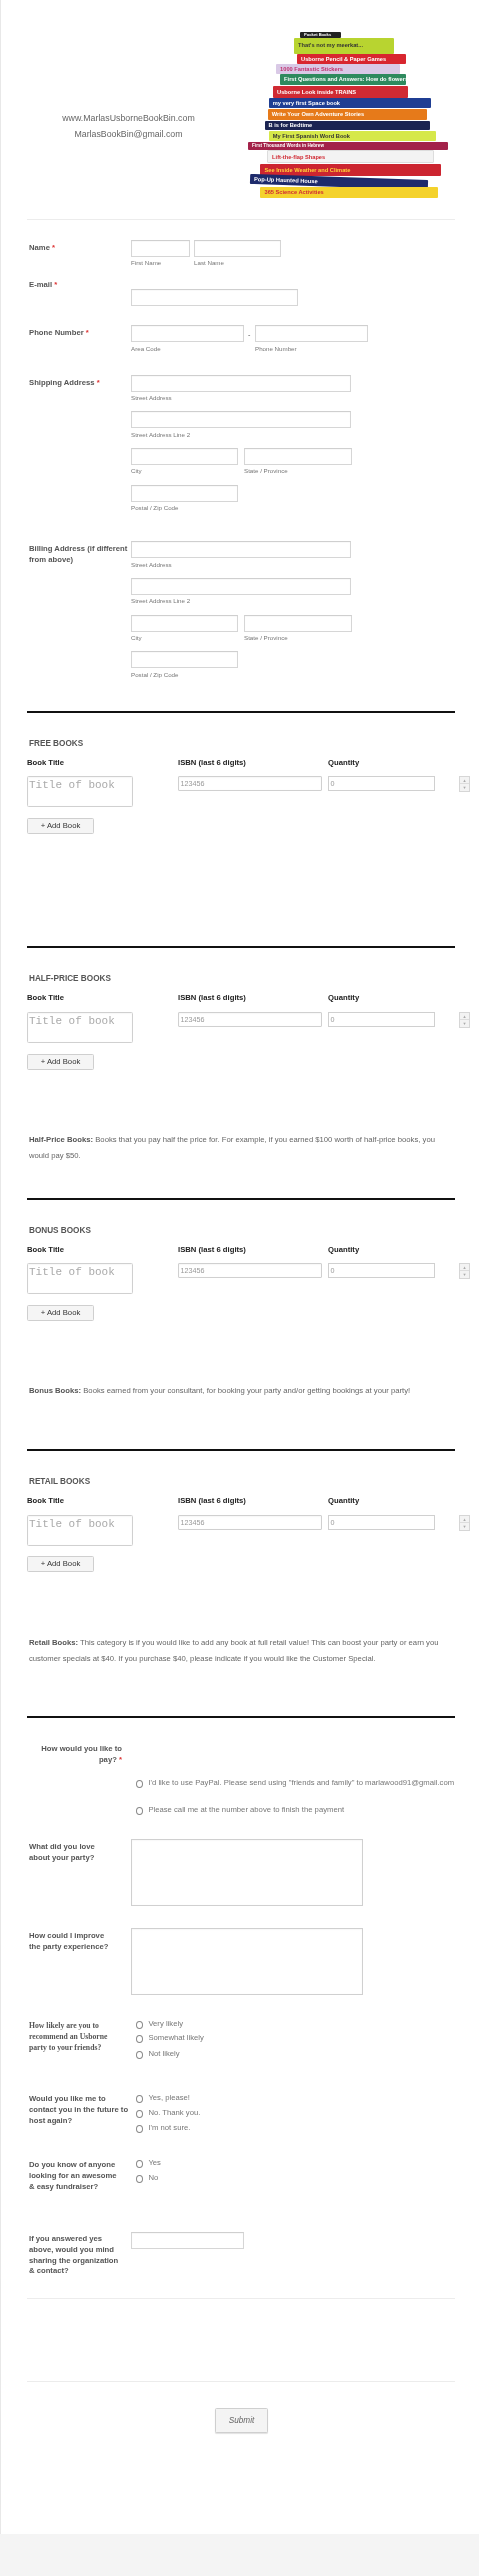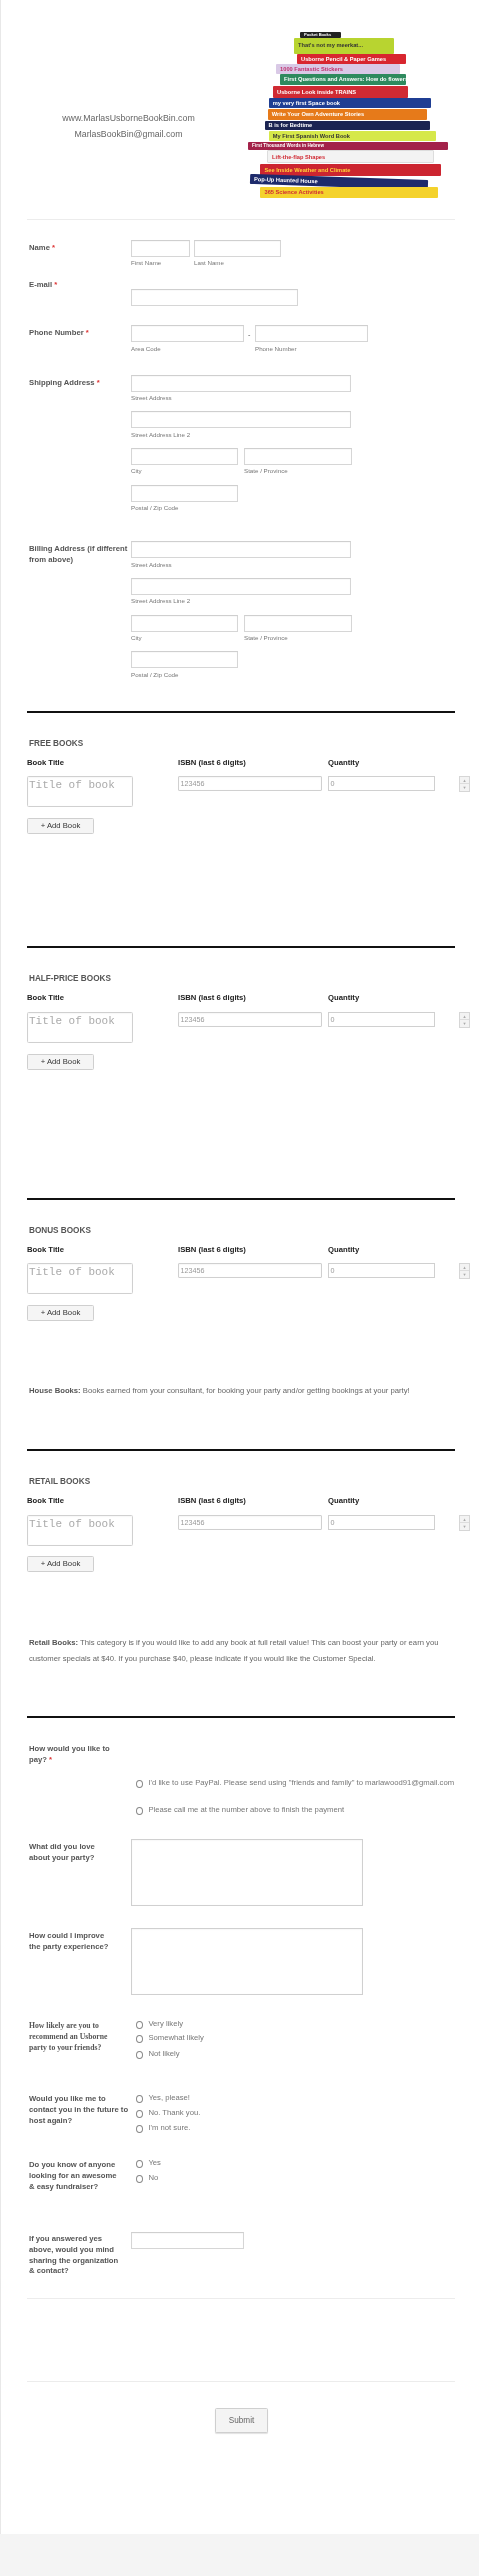--- a/index.html
+++ b/index.html
@@ -22,21 +22,21 @@
   .spin { left: 458px; width: 11.3px; height: 16px; border: 0.5px solid #d6d6d6; background: #f3f3f3; }
   .spin span { display: block; height: 50%; font-size: 4.1px; color: #aaa; text-align: center; line-height: 7.2px; }
   .spin span:first-child { border-bottom: 0.5px solid #ddd; }
   .addbtn { left: 26px; width: 67px; height: 15.5px; border: 0.5px solid #cfcfcf; border-radius: 1.5px; background: #f5f5f5; font-size: 7.7px; color: #333; text-align: center; line-height: 14.4px; }
   .desc { left: 28px; width: 426px; font-size: 7.7px; color: #666; line-height: 16px; }
   .desc b { color: #555; }
   .radio-row { left: 135px; width: 319px; display: flex; font-size: 7.7px; color: #777; line-height: 10.8px; }
   .radio { width: 7.2px; height: 8.2px; border: 0.5px solid #888; border-radius: 50%; margin: 1.5px 5.2px 0 0; flex: none; background: #fff; }
   .tarea { left: 130px; width: 232px; border: 0.5px solid #d0d0d0; background: #fff; box-shadow: inset 0 0.5px 1.5px rgba(0,0,0,0.05); }
   .thanks { left: 28px; width: 426px; font-size: 14px; font-weight: bold; color: #555; text-align: center; line-height: 17px; }
-  .submit { left: 214px; top: 2408px; width: 53px; height: 25px; border: 0.5px solid #cfcfcf; border-radius: 1.5px; background: #f4f4f4; box-shadow: 0 1px 1px rgba(0,0,0,0.12); font-size: 8.2px; color: #666; text-align: center; line-height: 24px; }
+  .submit { left: 214px; top: 2408px; width: 53px; height: 25px; border: 0.5px solid #cfcfcf; border-radius: 1.5px; background: #f4f4f4; box-shadow: 0 1px 1px rgba(0,0,0,0.12); font-size: 8.2px; color: #666; text-align: center; line-height: 24px; font-style: italic; }
   .book { position: absolute; height: 10.3px; font-size: 5.7px; font-weight: bold; line-height: 10.3px; padding-left: 4.1px; white-space: nowrap; overflow: hidden; border-radius: 1px; }
 </style>
 </head>
 <body>
 
 <div id="card">
 
   <div class="abs subline" style="top:113px">www.MarlasUsborneBookBin.com</div>
   <div class="abs subline" style="top:129px">MarlasBookBin@gmail.com</div>
 
@@ -120,54 +120,55 @@
   <div class="abs col-h" style="left:177px; top:993px">ISBN (last 6 digits)</div>
   <div class="abs col-h" style="left:327px; top:993px">Quantity</div>
   <div class="abs ta" style="top:1012px">Title of book</div>
   <div class="abs isbn" style="top:1012px">123456</div>
   <div class="abs qty" style="top:1012px">0</div>
   <div class="abs spin" style="top:1012px">
       <span>▲</span>
       <span>▼</span>
     </div>
   <div class="abs addbtn" style="top:1054px">+ Add Book</div>
+  <div class="abs desc" style="top:1132px"><b>Half-Price Books:</b><span> Books that you pay half the price for. For example, if you earned $100 worth of half-price books, you would pay $50.</span></div>
 
   <div class="abs hr-dark" style="top:1198px"></div>
   <div class="abs sec-title" style="top:1226px">BONUS BOOKS</div>
   <div class="abs col-h" style="left:26px; top:1245px">Book Title</div>
   <div class="abs col-h" style="left:177px; top:1245px">ISBN (last 6 digits)</div>
   <div class="abs col-h" style="left:327px; top:1245px">Quantity</div>
   <div class="abs ta" style="top:1263px">Title of book</div>
   <div class="abs isbn" style="top:1263px">123456</div>
   <div class="abs qty" style="top:1263px">0</div>
   <div class="abs spin" style="top:1263px">
       <span>▲</span>
       <span>▼</span>
     </div>
   <div class="abs addbtn" style="top:1305px">+ Add Book</div>
-  <div class="abs desc" style="top:1383px"><b>House Books:</b><span> Books earned from your consultant, for booking your party and/or getting bookings at your party!</span></div>
+  <div class="abs desc" style="top:1383px"><b>Bonus Books:</b><span> Books earned from your consultant, for booking your party and/or getting bookings at your party!</span></div>
 
   <div class="abs hr-dark" style="top:1449px"></div>
   <div class="abs sec-title" style="top:1477px">RETAIL BOOKS</div>
   <div class="abs col-h" style="left:26px; top:1496px">Book Title</div>
   <div class="abs col-h" style="left:177px; top:1496px">ISBN (last 6 digits)</div>
   <div class="abs col-h" style="left:327px; top:1496px">Quantity</div>
   <div class="abs ta" style="top:1515px">Title of book</div>
   <div class="abs isbn" style="top:1515px">123456</div>
   <div class="abs qty" style="top:1515px">0</div>
   <div class="abs spin" style="top:1515px">
       <span>▲</span>
       <span>▼</span>
     </div>
   <div class="abs addbtn" style="top:1556px">+ Add Book</div>
   <div class="abs desc" style="top:1635px"><b>Retail Books:</b><span> This category is if you would like to add any book at full retail value! This can boost your party or earn you customer specials at $40. If you purchase $40, please indicate if you would like the Customer Special.</span></div>
 
   <div class="abs hr-dark" style="top:1716px"></div>
 
-  <div class="abs label" style="top:1743px; width:93px; line-height:11.3px;"><span>How would you like to pay?</span> <span class="req">*</span></div>
+  <div class="abs label" style="top:1743px; width:93px; line-height:11.3px;text-align:right;"><span>How would you like to pay?</span> <span class="req">*</span></div>
   <div class="abs radio-row" style="top:1778px">
       <div class="radio"></div>
       <span>I'd like to use PayPal. Please send using "friends and family" to marlawood91@gmail.com</span>
     </div>
   <div class="abs radio-row" style="top:1805px">
       <div class="radio"></div>
       <span>Please call me at the number above to finish the payment</span>
     </div>
 
   <div class="abs label" style="top:1841px; width:88px; line-height:11.3px;">What did you love about your party?</div>

